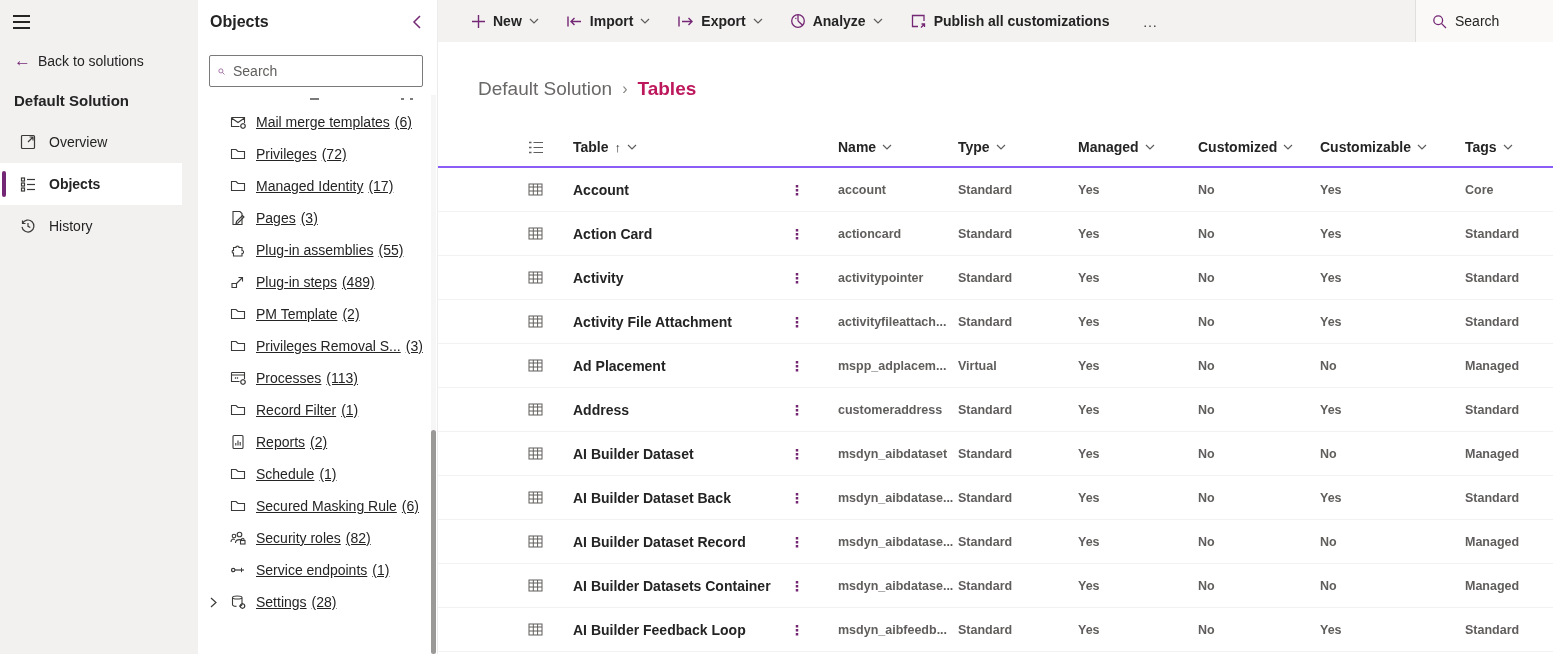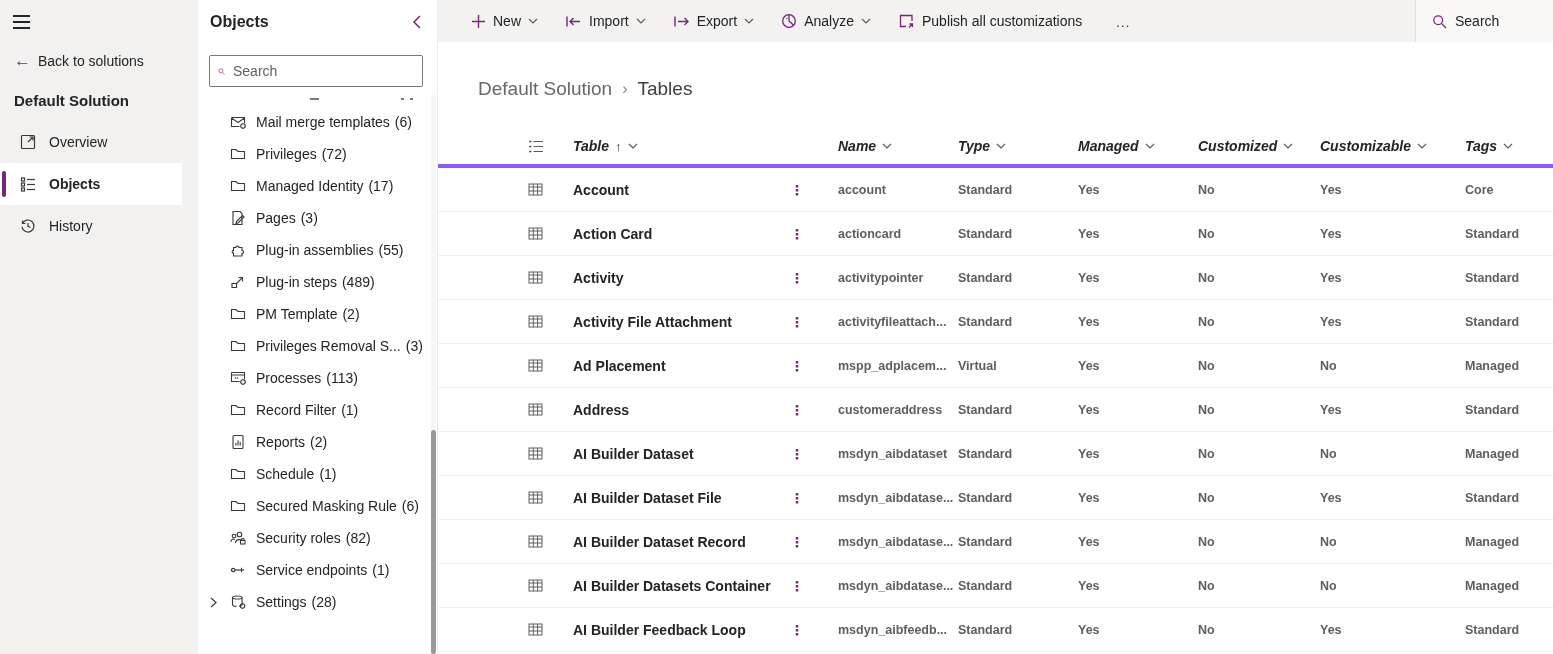--- a/index.html
+++ b/index.html
@@ -23,46 +23,46 @@
   
   .panel { position:absolute; left:198px; top:0; width:240px; height:654px; background:#fff; border-right:1px solid #ececec; }
   .panel-head { position:absolute; left:12px; right:12px; top:8px; height:28px; display:flex; align-items:center; justify-content:space-between; }
   .panel-title { font-size:16px; font-weight:bold; color:#242424; }
   .panel-collapse { cursor:pointer; padding:3px; display:flex; }
   .search-box { position:absolute; left:11px; top:55px; width:214px; height:32px; border:1px solid #7a7a7a; border-radius:2px; background:#fff; display:flex; align-items:center; padding:0 8px; gap:8px; }
   .search-box input { border:none; outline:none; flex:1; font-size:14px; font-family:inherit; color:#242424; background:transparent; }
   .search-box input::placeholder { color:#605e5c; }
   .clip-frag { position:absolute; top:96px; left:0; right:0; height:6px; overflow:hidden; }
   .clip-frag i { position:absolute; top:2px; background:#7a7a7a; height:2px; }
-  .tree { position:absolute; left:0; top:106px; right:6px; bottom:0; overflow:hidden; }
+  .tree { position:absolute; left:0; top:106px; right:6px; bottom:0; overflow:hidden;text-decoration:underline; }
   .titem { height:32px; display:flex; align-items:center; padding-left:12px; font-size:14px; color:#242424; cursor:pointer; }
   .titem .chev { width:20px; display:flex; align-items:center; }
   .titem .ticon { width:26px; display:flex; align-items:center; }
   .titem .tlabel { white-space:nowrap; }
   .titem .tcount { margin-left:5px; white-space:nowrap; }
   .vscroll { position:absolute; right:1px; top:95px; bottom:0; width:5px; background:#f6f6f6; }
   .vscroll .thumb { position:absolute; left:0; width:5px; top:335px; height:224px; background:#9b9998; border-radius:3px; cursor:pointer; }
 
   
   .main { position:absolute; left:438px; top:0; right:0; height:654px; background:#fff; }
   .cmdbar { position:absolute; left:0; top:0; right:0; height:42px; background:#f3f2f1; display:flex; align-items:center; padding-left:33px; gap:27px; }
-  .cmd { display:flex; align-items:center; gap:7px; font-size:14px; color:#242424; cursor:pointer; white-space:nowrap; }
+  .cmd { display:flex; align-items:center; gap:7px; font-size:14px; color:#242424; cursor:pointer; white-space:nowrap;font-weight:bold; }
   .cmd .cicon { display:flex; color:#742774; }
   .cmd-more { font-size:15px; letter-spacing:2px; color:#444; cursor:pointer; padding:0 6px; }
   .cmd-search { position:absolute; right:0; top:0; width:138px; height:42px; background:#faf9f8; border-left:1px solid #e1dfdd; display:flex; align-items:center; gap:8px; padding-left:16px; font-size:14px; color:#242424; cursor:pointer; }
 
   .content { position:absolute; left:0; top:42px; right:0; bottom:0; background:#fff; }
   .breadcrumb { position:absolute; left:40px; top:36px; display:flex; align-items:center; gap:10px; font-size:19px; }
   .bc-parent { color:#6a6867; cursor:pointer; }
   .bc-sep { color:#8a8886; font-size:16px; }
-  .bc-current { color:#404040; font-weight:normal; }
+  .bc-current { color:#be185d; font-weight:bold; }
 
   .grid { position:absolute; left:0; top:86px; right:0; }
   .grow { display:grid; grid-template-columns:45px 265px 120px 120px 120px 122px 145px 1fr; padding-left:90px; align-items:center;font-weight:bold; }
-  .ghead { height:40px; border-bottom:4px solid #8b5cf6; font-size:14px; font-weight:bold; color:#242424;font-style:italic; }
+  .ghead { height:40px; border-bottom:2px solid #8b5cf6; font-size:14px; font-weight:bold; color:#242424; }
   .ghead .hcell { display:flex; align-items:center; gap:6px; cursor:pointer; }
   .sort-arrow { font-weight:normal; font-size:13px; color:#242424; }
   .grow.drow { height:44px; border-bottom:1px solid #f3f2f1; cursor:pointer; }
   .c-icon { display:flex; align-items:center; color:#605e5c; }
   .c-table { display:flex; align-items:center; justify-content:space-between; padding-right:30px; font-size:14px; color:#242424; }
   .kebab { color:#742774; font-size:14px; cursor:pointer; padding:0 4px; }
   .c-val { font-size:12.5px; color:#605e5c; }
   .chevron-svg { display:flex; }
 </style>
 </head>
@@ -584,21 +584,21 @@
           <span class="c-val">Managed</span>
         </div>
         <div class="grow drow">
           <span class="c-icon">
               <svg width="15" height="13" viewBox="0 0 15 13" fill="none" stroke="#605e5c" stroke-width="1">
                 <rect x="1" y="1" width="13" height="11"></rect>
                 <path d="M1 4 H14 M1 8 H14 M5.3 1 V12 M9.6 1 V12"></path>
               </svg>
             </span>
           <span class="c-table">
-              <span>AI Builder Dataset File</span>
+              <span>AI Builder Dataset Back</span>
               <span class="kebab">⋮</span>
             </span>
           <span class="c-val">msdyn_aibdatase...</span>
           <span class="c-val">Standard</span>
           <span class="c-val">Yes</span>
           <span class="c-val">No</span>
           <span class="c-val">Yes</span>
           <span class="c-val">Standard</span>
         </div>
         <div class="grow drow">

